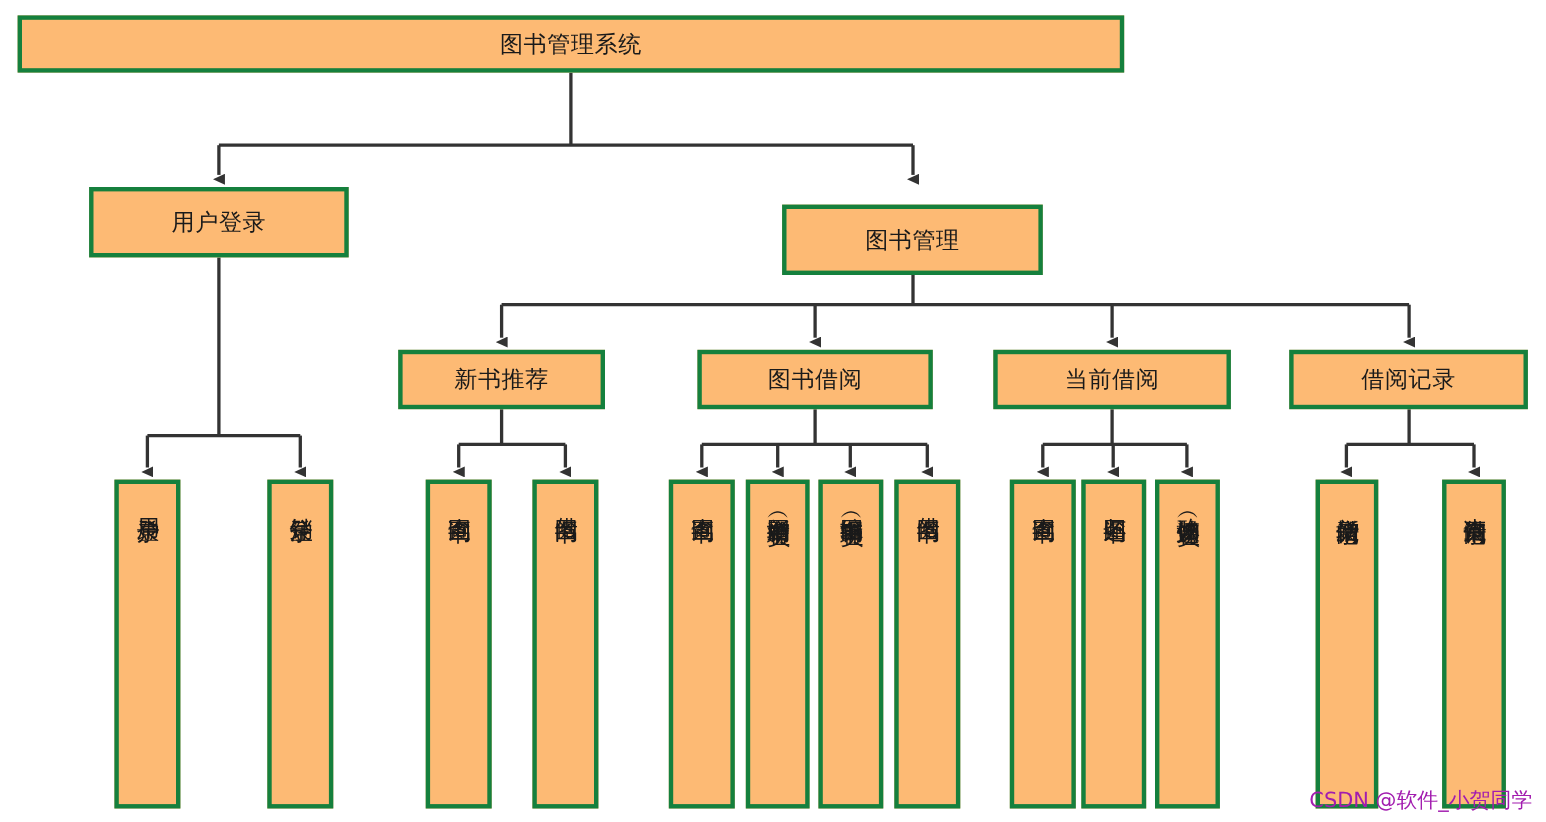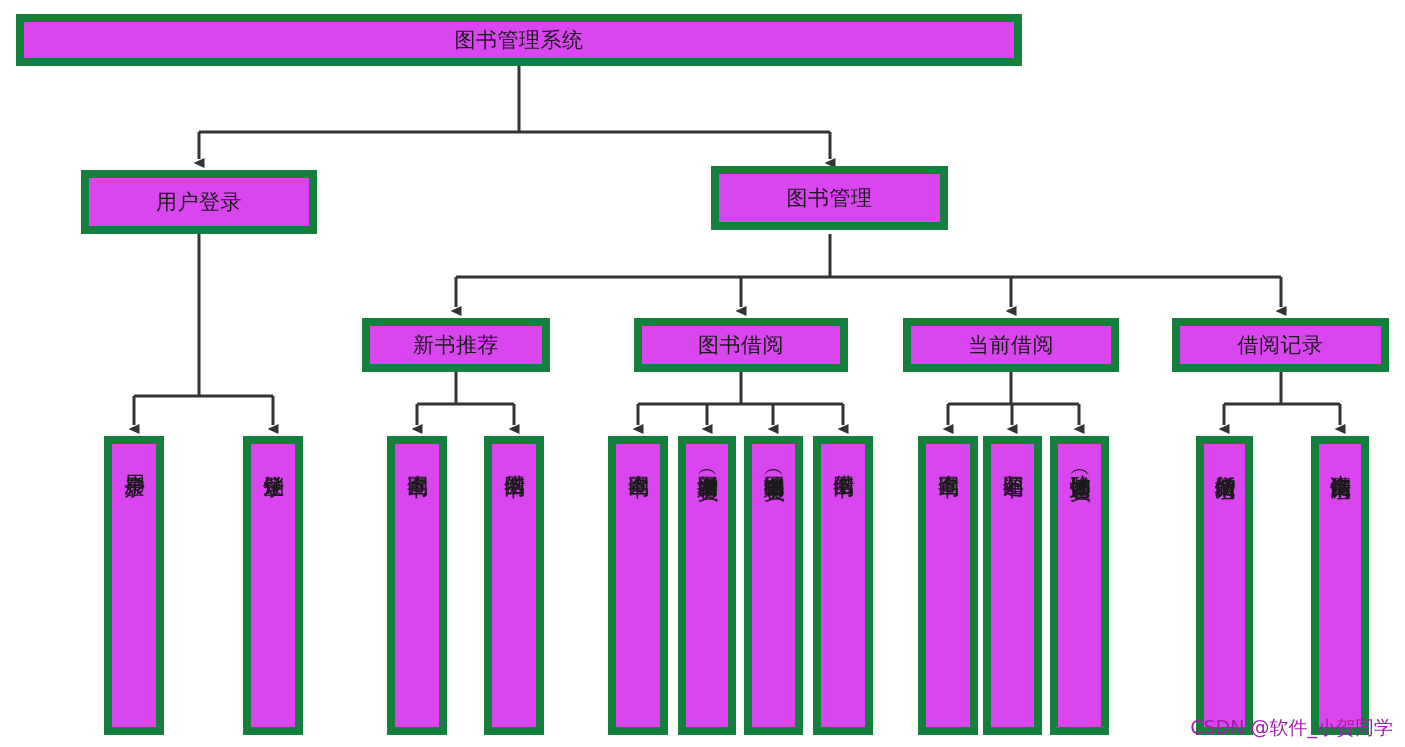--- a/index.html
+++ b/index.html
@@ -22,22 +22,22 @@
     position: absolute;
     left: 0;
     top: 0;
     width: 1405px;
     height: 747px;
     pointer-events: none;
   }
   .node {
     position: absolute;
     box-sizing: border-box;
-    background: #d946ef;
-    border: 8px solid #15803d;
+    background: #fdba74;
+    border: 4px solid #15803d;
     display: flex;
     align-items: center;
     justify-content: center;
     overflow: hidden;
   }
   .node .label {
     color: #1a1a1a;
     font-size: 21px;
     line-height: 1.05;
     letter-spacing: 0.5px;
@@ -124,21 +124,21 @@
     </g>
   </svg>
 
   <div class="node" style="left: 16px; top: 14px; width: 1006px; height: 52px;">
     <span class="label">图书管理系统</span>
   </div>
 
   <div class="node" style="left: 81px; top: 170px; width: 236px; height: 64px;">
     <span class="label">用户登录</span>
   </div>
-  <div class="node" style="left: 711px; top: 166px; width: 237px; height: 64px;">
+  <div class="node" style="left: 711px; top: 186px; width: 237px; height: 64px;">
     <span class="label">图书管理</span>
   </div>
 
   <div class="node" style="left: 362px; top: 318px; width: 188px; height: 54px; font-family: Liberation Serif, serif;">
     <span class="label">新书推荐</span>
   </div>
   <div class="node" style="left: 903px; top: 318px; width: 216px; height: 54px;">
     <span class="label">当前借阅</span>
   </div>
   <div class="node" style="left: 634px; top: 318px; width: 214px; height: 54px;">

